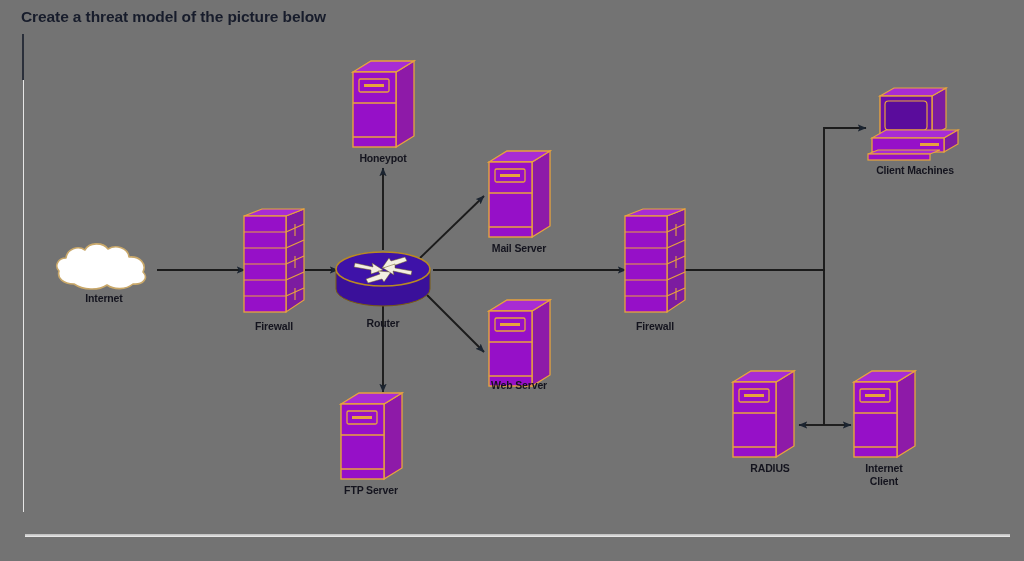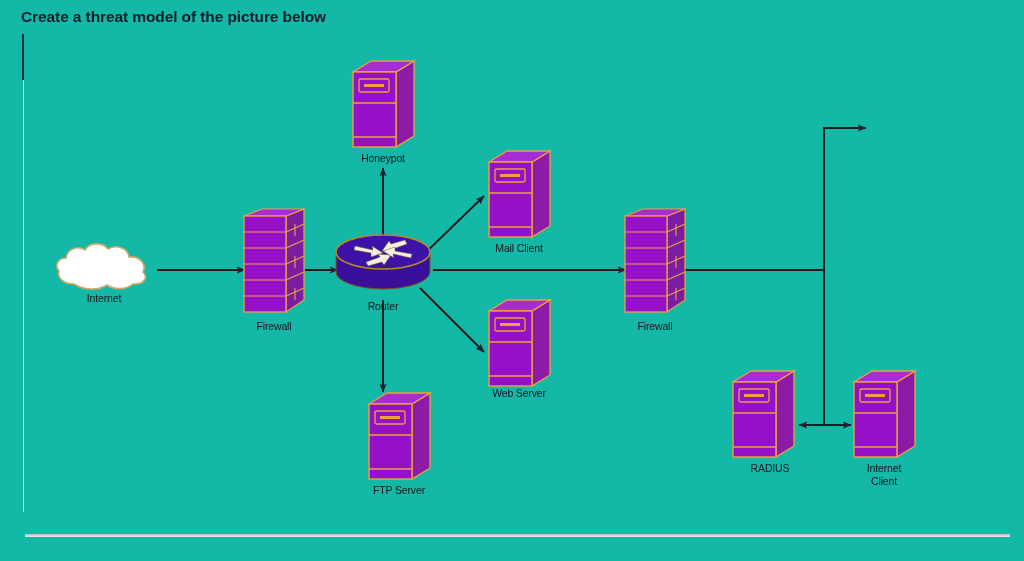--- a/index.html
+++ b/index.html
@@ -14,21 +14,21 @@
     position: relative;
     overflow: hidden;
     font-family: "Liberation Sans", sans-serif;
     color: #1a1a2e;
   }
 
   
   #doc-root {
     position: absolute;
     inset: 0;
-    background: #14b8a6;
+    background: #737373;
   }
   #prompt-title {
     position: absolute;
     left: 21px;
     top: 8px;
     font-size: 15.5px;
     font-weight: 600;
     letter-spacing: -0.1px;
     color: #171c2b;
     white-space: nowrap;
@@ -78,21 +78,21 @@
   
   .node {
     position: absolute;
   }
   .node-label {
     position: absolute;
     left: 50%;
     transform: translateX(-50%);
     text-align: center;
     font-size: 10.5px;
-    font-weight: 400;
+    font-weight: 700;
     color: #14141e;
     white-space: nowrap;
     line-height: 1.22;
     letter-spacing: -0.15px;
   }
 
   .glyph { position: absolute; left: 0; top: 0; }
 
   
   #node-internet { left: 50px; top: 240px; width: 108px; height: 72px; }
@@ -176,21 +176,21 @@
           <line x1="4" y1="24" x2="46" y2="24"></line>
           <line x1="4" y1="40" x2="46" y2="40"></line>
           <line x1="4" y1="56" x2="46" y2="56"></line>
           <line x1="4" y1="72" x2="46" y2="72"></line>
           <line x1="4" y1="88" x2="46" y2="88"></line>
         </g>
       </svg>
       <div class="node-label" style="top:112px;">Firewall</div>
     </div>
 
-    <div class="node" style="left:333px; top:232px; width:100px; height:62px;">
+    <div class="node" style="left:333px; top:249px; width:100px; height:62px;">
       <svg class="glyph" width="100" height="62" viewBox="0 0 100 62" xmlns="http://www.w3.org/2000/svg">
 
         <path d="M3,20 L3,40 A47,17 0 0 0 97,40 L97,20 Z" fill="#3A109A" stroke="#7A5A10" stroke-width="1"></path>
 
         <ellipse cx="50" cy="20" rx="47" ry="17" fill="#3E12A8" stroke="#B98A22" stroke-width="1.6"></ellipse>
 
         <g fill="#F3EFE2" stroke="#6a5a20" stroke-width="0.5">
           <path d="M22,14 L40,18 L39,14 L50,21 L38,25 L38,21 L21,18 Z"></path>
           <path d="M33,30 L47,25 L45,22 L58,23 L51,33 L49,30 L35,34 Z"></path>
           <path d="M74,12 L60,17 L62,20 L49,19 L56,9 L58,12 L72,8 Z"></path>
@@ -216,37 +216,37 @@
     <div class="node" style="left:484px; top:148px; width:70px; height:96px;">
       <svg class="glyph" width="70" height="96" viewBox="0 0 70 96" xmlns="http://www.w3.org/2000/svg">
         <path d="M48,14 L66,3 L66,78 L48,89 Z" fill="#8E1AA8" stroke="#E8A33D" stroke-width="1.3"></path>
         <path d="M5,14 L23,3 L66,3 L48,14 Z" fill="#A82CD4" stroke="#E8A33D" stroke-width="1.3"></path>
         <rect x="5" y="14" width="43" height="75" fill="#9610C8" stroke="#E8A33D" stroke-width="1.4"></rect>
         <line x1="5" y1="45" x2="48" y2="45" stroke="#E8A33D" stroke-width="1.4"></line>
         <line x1="5" y1="79" x2="48" y2="79" stroke="#E8A33D" stroke-width="1.4"></line>
         <rect x="11" y="21" width="30" height="13" rx="1.5" fill="#9610C8" stroke="#E8A33D" stroke-width="1.3"></rect>
         <rect x="16" y="26" width="20" height="3" fill="#E8A33D"></rect>
       </svg>
-      <div class="node-label" style="top:94px;">Mail Client</div>
+      <div class="node-label" style="top:94px;">Mail Server</div>
     </div>
 
     <div class="node" style="left:484px; top:297px; width:70px; height:96px;">
       <svg class="glyph" width="70" height="96" viewBox="0 0 70 96" xmlns="http://www.w3.org/2000/svg">
         <path d="M48,14 L66,3 L66,78 L48,89 Z" fill="#8E1AA8" stroke="#E8A33D" stroke-width="1.3"></path>
         <path d="M5,14 L23,3 L66,3 L48,14 Z" fill="#A82CD4" stroke="#E8A33D" stroke-width="1.3"></path>
         <rect x="5" y="14" width="43" height="75" fill="#9610C8" stroke="#E8A33D" stroke-width="1.4"></rect>
         <line x1="5" y1="45" x2="48" y2="45" stroke="#E8A33D" stroke-width="1.4"></line>
         <line x1="5" y1="79" x2="48" y2="79" stroke="#E8A33D" stroke-width="1.4"></line>
         <rect x="11" y="21" width="30" height="13" rx="1.5" fill="#9610C8" stroke="#E8A33D" stroke-width="1.3"></rect>
         <rect x="16" y="26" width="20" height="3" fill="#E8A33D"></rect>
       </svg>
-      <div class="node-label" style="top:90px;">Web Server</div>
-    </div>
-
-    <div class="node" style="left:364px; top:390px; width:70px; height:96px;">
+      <div class="node-label" style="top:82px;">Web Server</div>
+    </div>
+
+    <div class="node" style="left:336px; top:390px; width:70px; height:96px;">
       <svg class="glyph" width="70" height="96" viewBox="0 0 70 96" xmlns="http://www.w3.org/2000/svg">
         <path d="M48,14 L66,3 L66,78 L48,89 Z" fill="#8E1AA8" stroke="#E8A33D" stroke-width="1.3"></path>
         <path d="M5,14 L23,3 L66,3 L48,14 Z" fill="#A82CD4" stroke="#E8A33D" stroke-width="1.3"></path>
         <rect x="5" y="14" width="43" height="75" fill="#9610C8" stroke="#E8A33D" stroke-width="1.4"></rect>
         <line x1="5" y1="45" x2="48" y2="45" stroke="#E8A33D" stroke-width="1.4"></line>
         <line x1="5" y1="79" x2="48" y2="79" stroke="#E8A33D" stroke-width="1.4"></line>
         <rect x="11" y="21" width="30" height="13" rx="1.5" fill="#9610C8" stroke="#E8A33D" stroke-width="1.3"></rect>
         <rect x="16" y="26" width="20" height="3" fill="#E8A33D"></rect>
       </svg>
       <div class="node-label" style="top:94px;">FTP Server</div>
@@ -271,20 +271,38 @@
           <line x1="4" y1="24" x2="46" y2="24"></line>
           <line x1="4" y1="40" x2="46" y2="40"></line>
           <line x1="4" y1="56" x2="46" y2="56"></line>
           <line x1="4" y1="72" x2="46" y2="72"></line>
           <line x1="4" y1="88" x2="46" y2="88"></line>
         </g>
       </svg>
       <div class="node-label" style="top:112px;">Firewall</div>
     </div>
 
+    <div class="node" style="left:866px; top:82px; width:98px; height:80px;">
+      <svg class="glyph" width="98" height="80" viewBox="0 0 98 80" xmlns="http://www.w3.org/2000/svg">
+
+        <path d="M66,14 L80,6 L80,46 L66,54 Z" fill="#7C1CA0" stroke="#E8A33D" stroke-width="1.2"></path>
+        <path d="M14,14 L28,6 L80,6 L66,14 Z" fill="#A82CD4" stroke="#E8A33D" stroke-width="1.2"></path>
+        <rect x="14" y="14" width="52" height="40" fill="#6A0FA8" stroke="#E8A33D" stroke-width="1.4"></rect>
+        <rect x="19" y="19" width="42" height="29" rx="3.5" fill="#5A0C9C" stroke="#E8A33D" stroke-width="1.2"></rect>
+
+        <path d="M6,56 L20,48 L92,48 L78,56 Z" fill="#A82CD4" stroke="#E8A33D" stroke-width="1.2"></path>
+        <path d="M78,56 L92,48 L92,62 L78,70 Z" fill="#7C1CA0" stroke="#E8A33D" stroke-width="1.2"></path>
+        <rect x="6" y="56" width="72" height="14" fill="#9610C8" stroke="#E8A33D" stroke-width="1.3"></rect>
+        <rect x="54" y="61" width="19" height="3" fill="#E8A33D"></rect>
+
+        <path d="M2,72 L12,68 L74,68 L64,72 Z" fill="#A82CD4" stroke="#E8A33D" stroke-width="1.1"></path>
+        <rect x="2" y="72" width="62" height="6" fill="#9610C8" stroke="#E8A33D" stroke-width="1.2"></rect>
+      </svg>
+      <div class="node-label" style="top:82px;">Client Machines</div>
+    </div>
 
     <div class="node" style="left:728px; top:368px; width:70px; height:96px;">
       <svg class="glyph" width="70" height="96" viewBox="0 0 70 96" xmlns="http://www.w3.org/2000/svg">
         <path d="M48,14 L66,3 L66,78 L48,89 Z" fill="#8E1AA8" stroke="#E8A33D" stroke-width="1.3"></path>
         <path d="M5,14 L23,3 L66,3 L48,14 Z" fill="#A82CD4" stroke="#E8A33D" stroke-width="1.3"></path>
         <rect x="5" y="14" width="43" height="75" fill="#9610C8" stroke="#E8A33D" stroke-width="1.4"></rect>
         <line x1="5" y1="45" x2="48" y2="45" stroke="#E8A33D" stroke-width="1.4"></line>
         <line x1="5" y1="79" x2="48" y2="79" stroke="#E8A33D" stroke-width="1.4"></line>
         <rect x="11" y="21" width="30" height="13" rx="1.5" fill="#9610C8" stroke="#E8A33D" stroke-width="1.3"></rect>
         <rect x="16" y="26" width="20" height="3" fill="#E8A33D"></rect>

